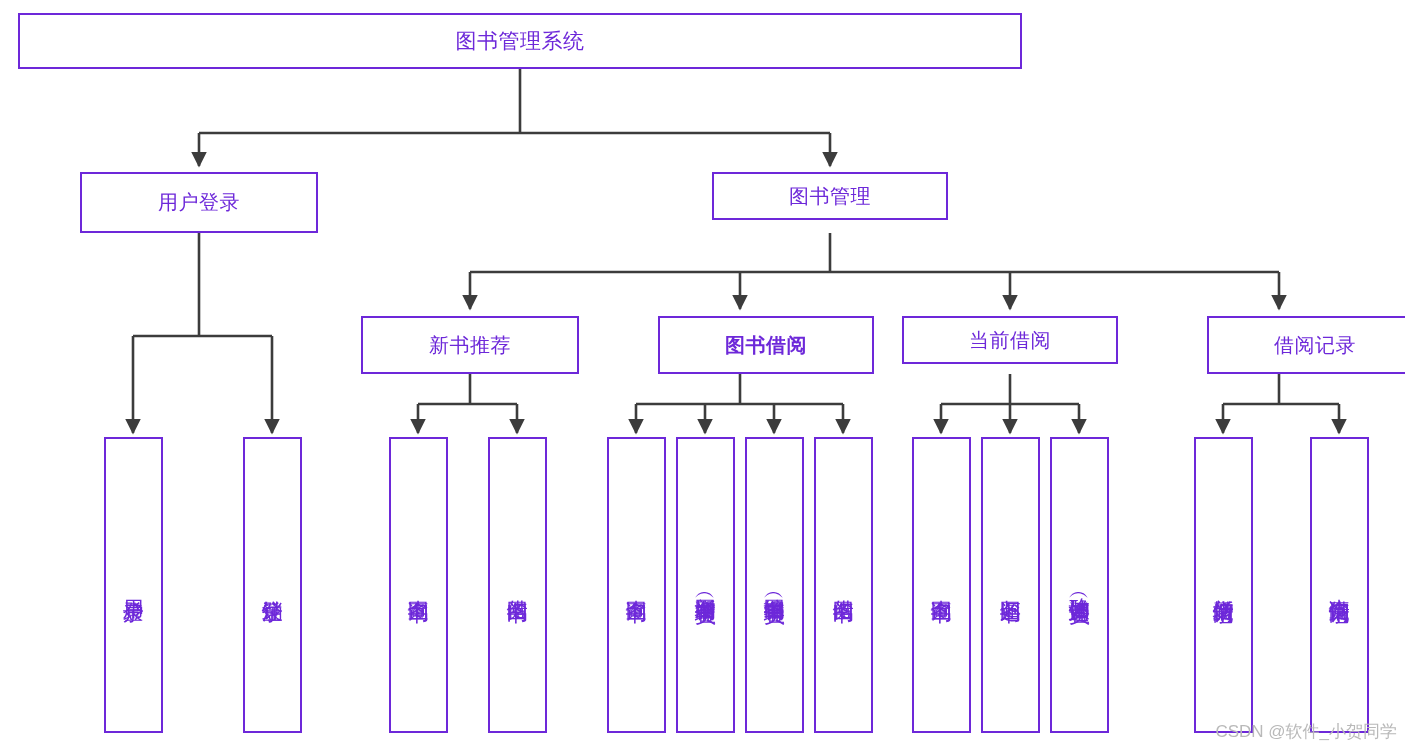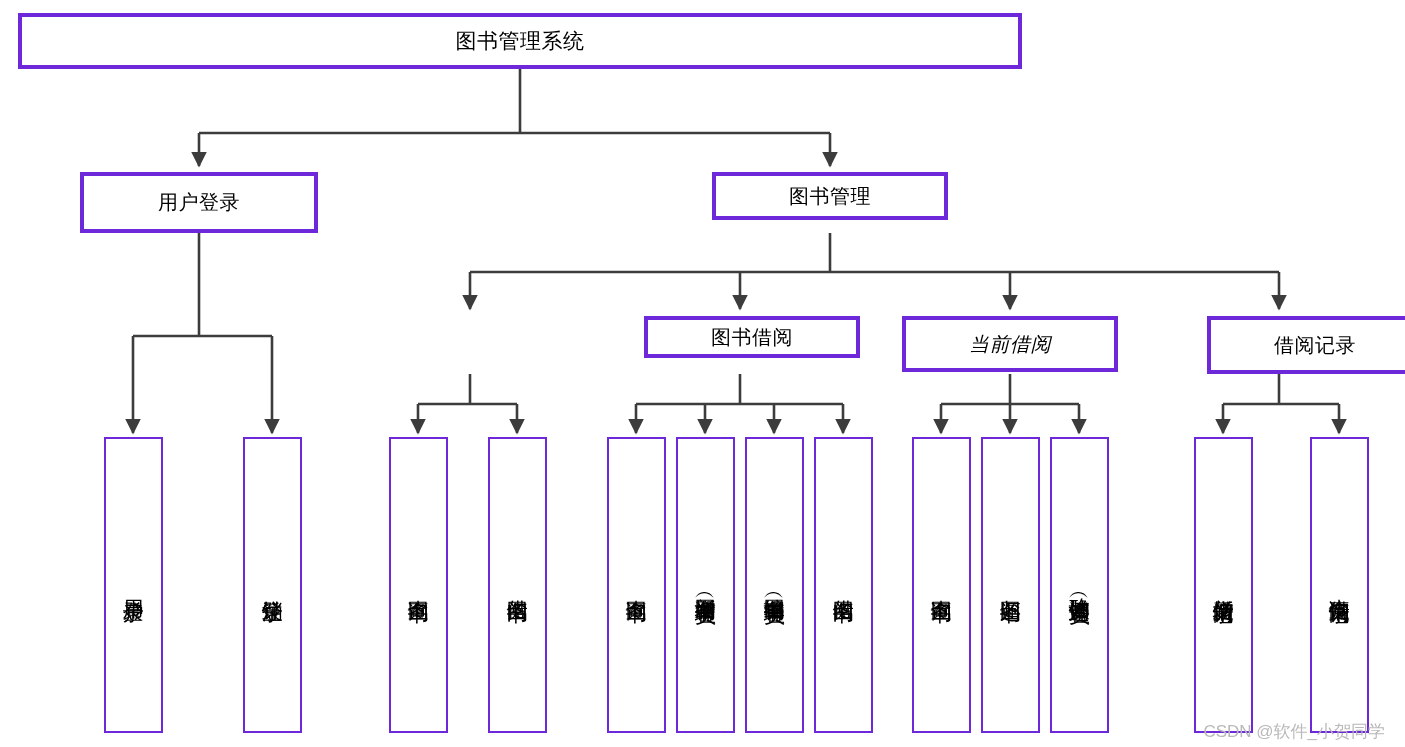--- a/index.html
+++ b/index.html
@@ -22,25 +22,25 @@
     left: 0;
     top: 0;
     width: 1405px;
     height: 747px;
     pointer-events: none;
   }
   .node {
     position: absolute;
     box-sizing: border-box;
     background: #ffffff;
-    border: 4px solid #6d28d9;
+    border: 2px solid #6d28d9;
     display: flex;
     align-items: center;
     justify-content: center;
-    color: #000000;
+    color: #6d28d9;
   }
   .node-label {
     display: block;
     text-align: center;
     letter-spacing: 0.5px;
     white-space: nowrap;
   }
   .node.root .node-label   { font-size: 21px; }
   .node.branch .node-label { font-size: 20px; }
   .node.leaf {
@@ -48,21 +48,21 @@
   }
   .node.leaf .node-label {
     writing-mode: vertical-rl;
     text-orientation: upright;
     font-size: 21px;
     line-height: 1.12;
     letter-spacing: 1px;
   }
   .watermark {
     position: absolute;
-    right: 20px;
+    right: 8px;
     bottom: 4px;
     font-size: 17px;
     color: #b9b9b9;
     white-space: nowrap;
     user-select: none;
   }
 </style>
 </head>
 <body>
 
@@ -122,24 +122,27 @@
     <span class="node-label">图书管理系统</span>
   </div>
 
   <div class="node branch" style="left:80px; top:172px; width:238px; height:61px;">
     <span class="node-label">用户登录</span>
   </div>
   <div class="node branch" style="left:712px; top:172px; width:236px; height:48px;">
     <span class="node-label">图书管理</span>
   </div>
 
-  <div class="node branch" style="left:644px; top:316px; width:216px; height:42px;">
+  <div class="node branch" style="left:361px; top:316px; width:218px; height:58px;">
+    <span class="node-label">新书推荐</span>
+  </div>
+  <div class="node branch" style="left:658px; top:316px; width:216px; height:58px;font-weight:bold;">
     <span class="node-label">图书借阅</span>
   </div>
-  <div class="node branch" style="left:902px; top:316px; width:216px; height:56px;font-style:italic;">
+  <div class="node branch" style="left:902px; top:316px; width:216px; height:48px;">
     <span class="node-label">当前借阅</span>
   </div>
   <div class="node branch" style="left:1207px; top:316px; width:216px; height:58px;">
     <span class="node-label">借阅记录</span>
   </div>
 
   <div class="node leaf" style="left:104px; top:437px; width:59px; height:296px;">
     <span class="node-label">用户登录</span>
   </div>
   <div class="node leaf" style="left:243px; top:437px; width:59px; height:296px;">

